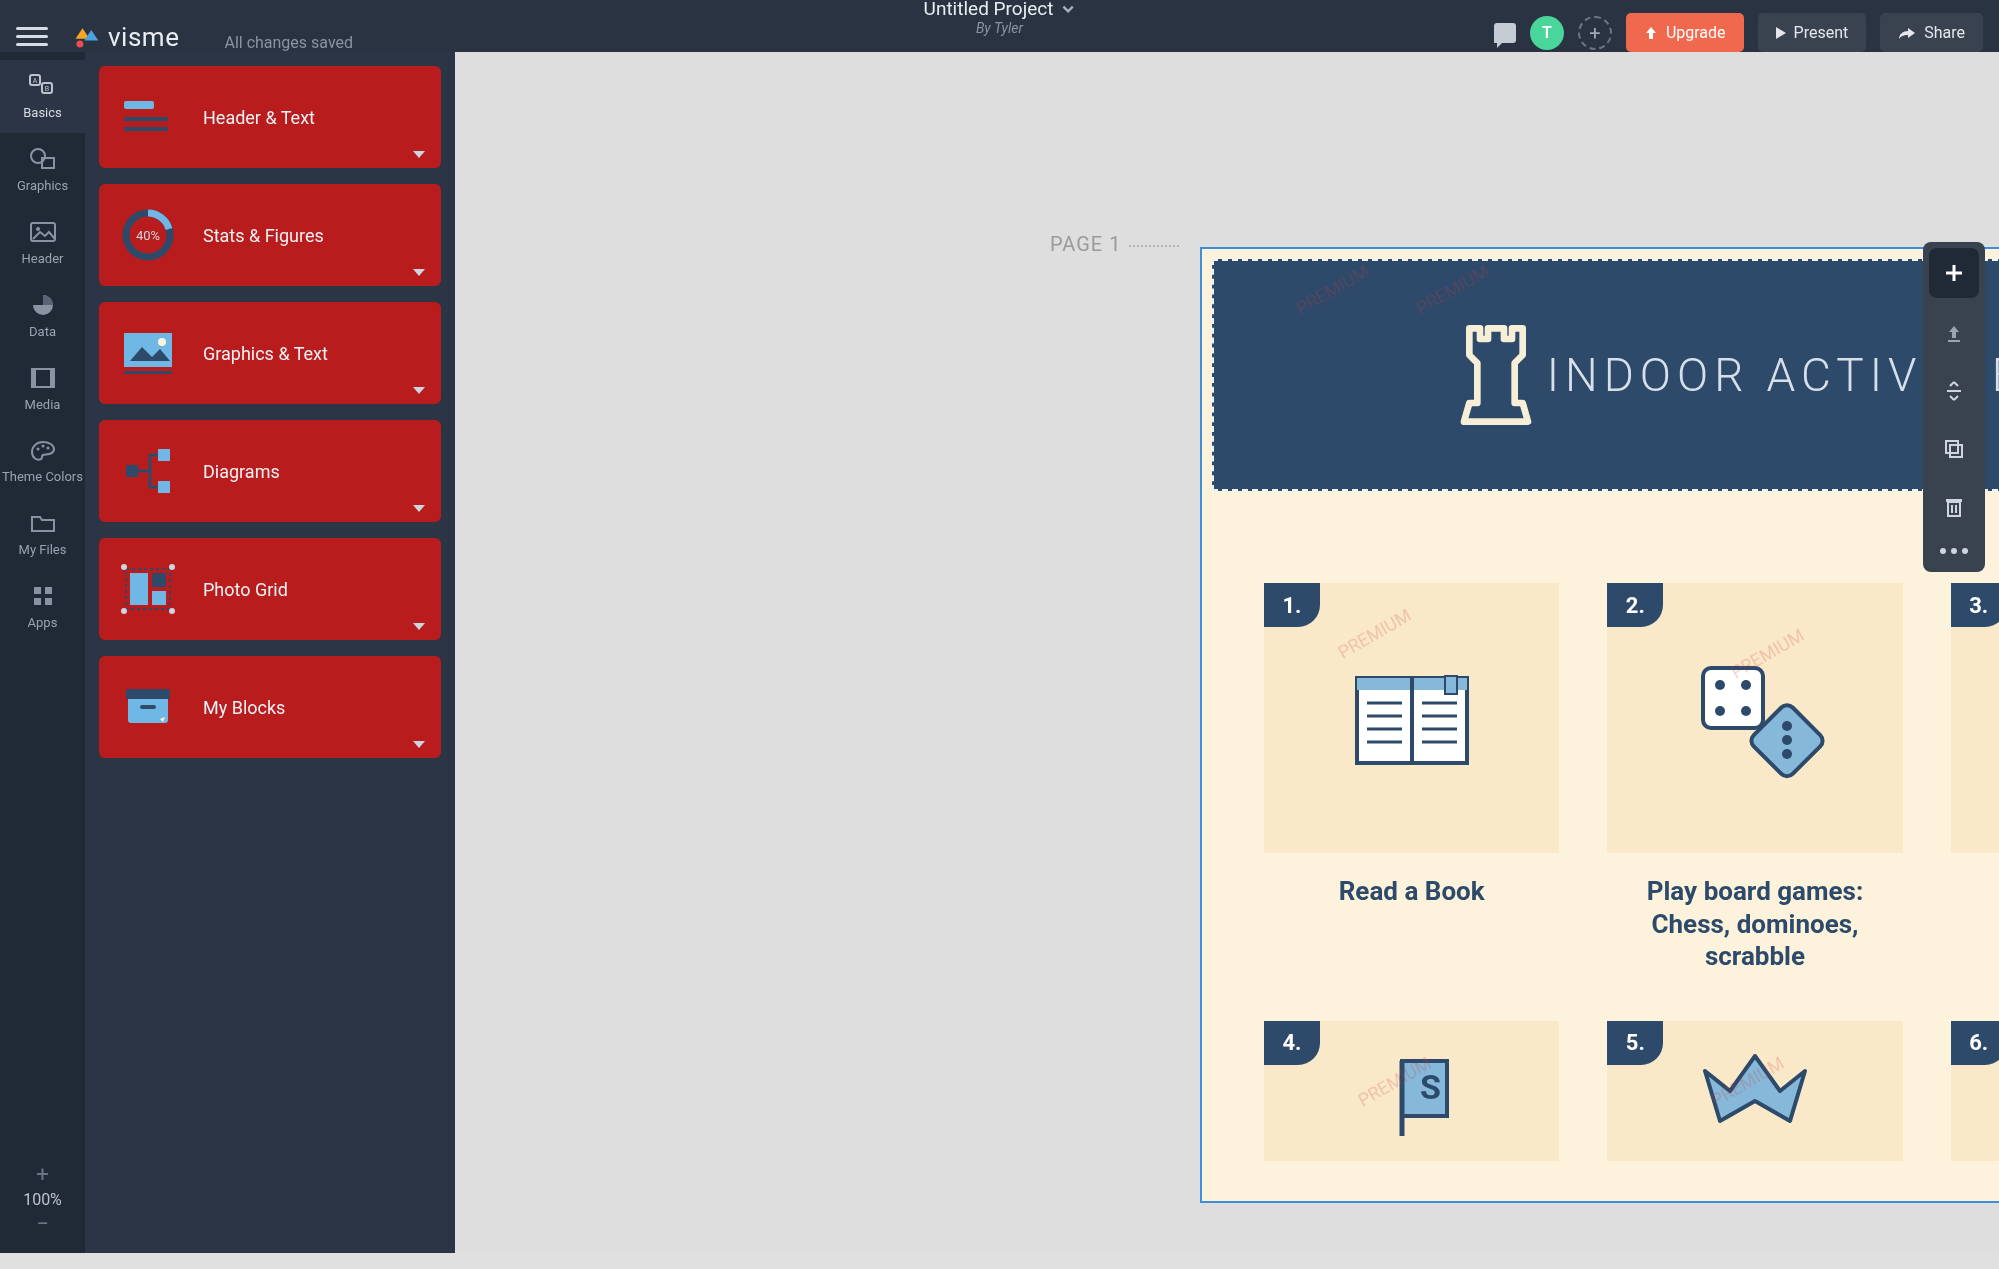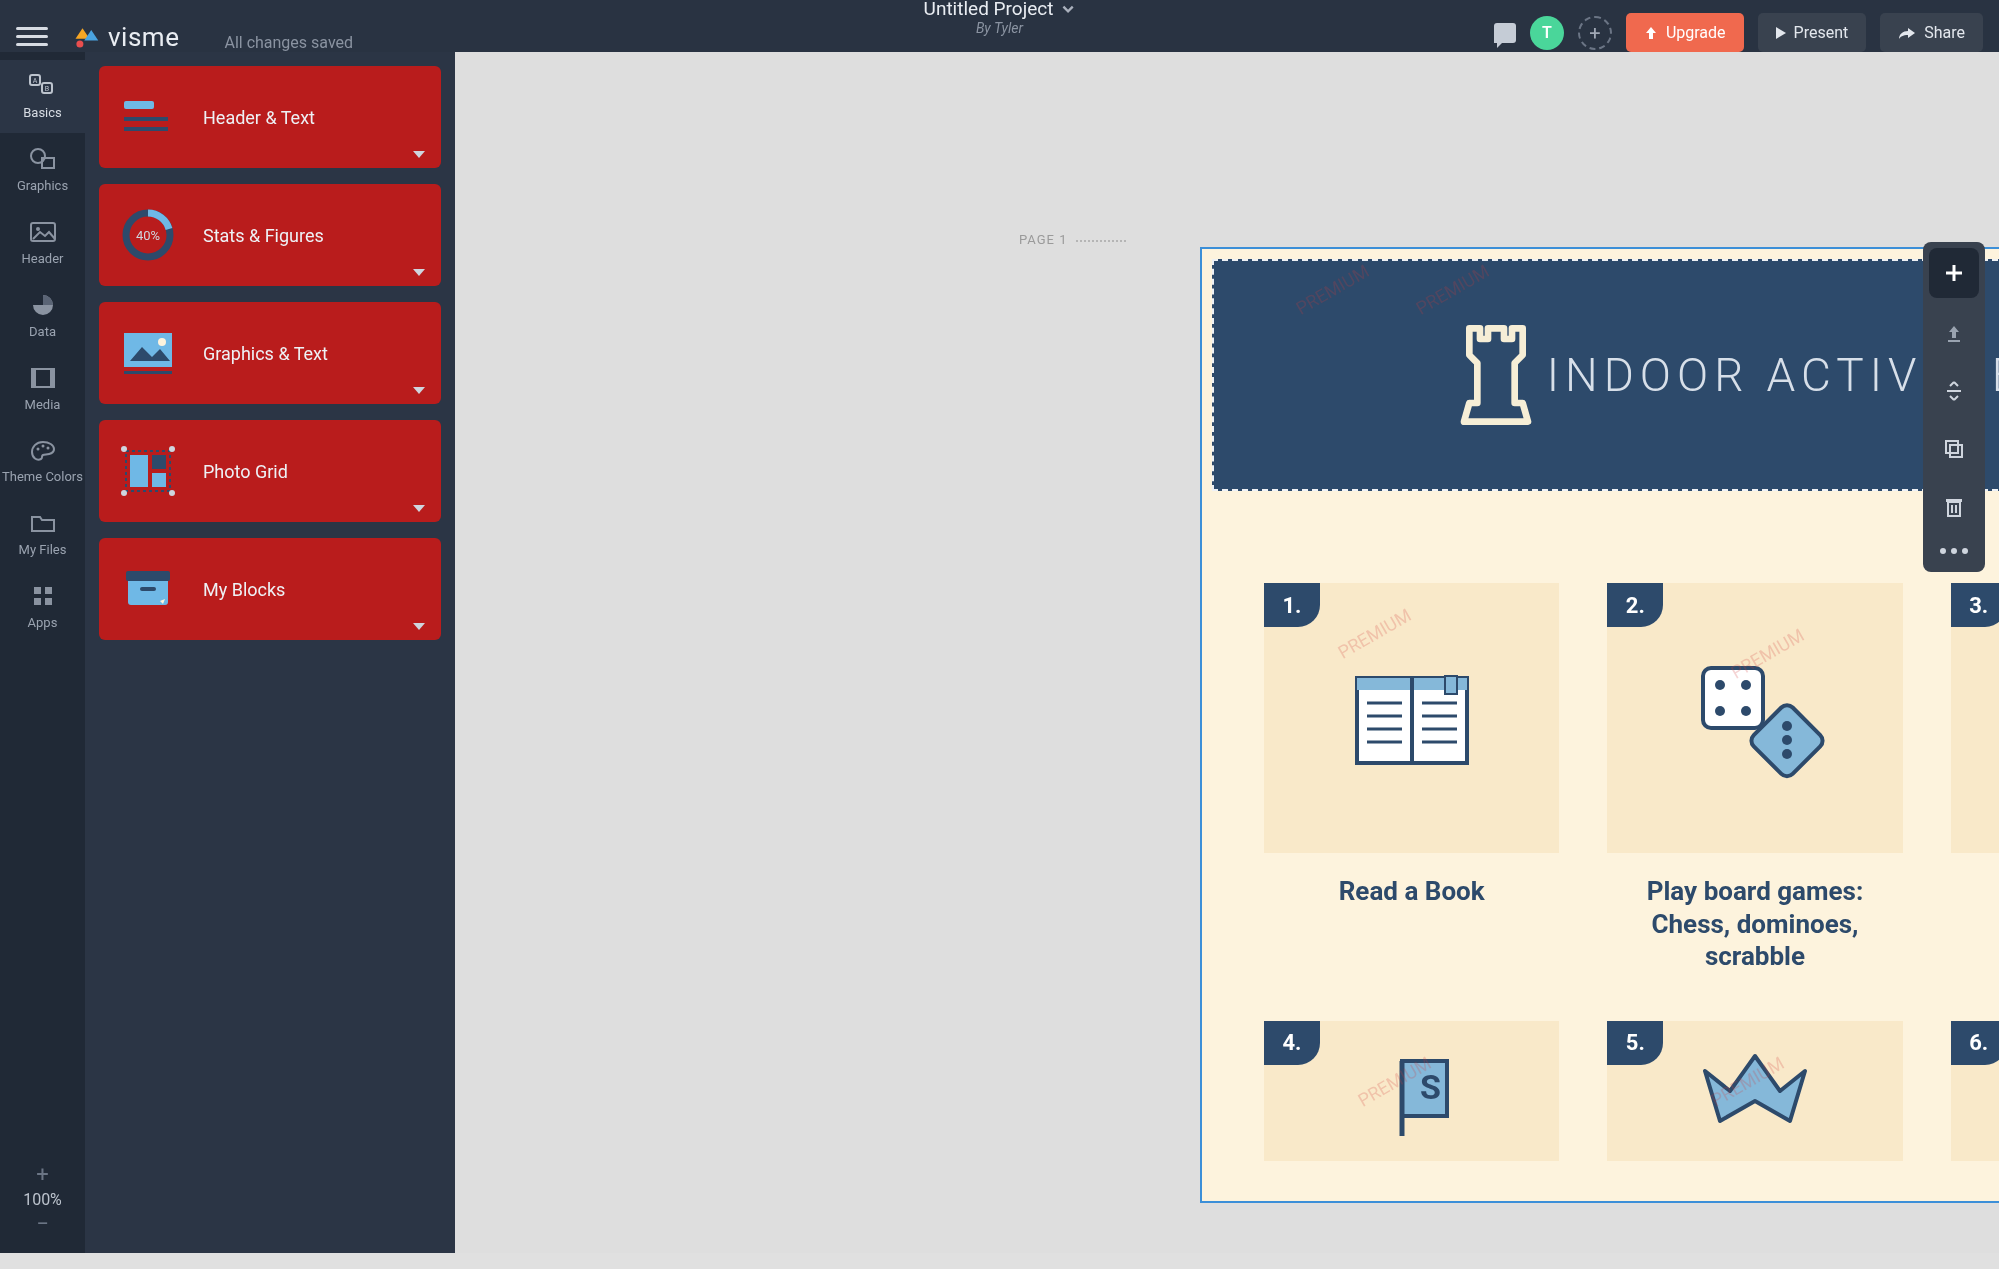--- a/index.html
+++ b/index.html
@@ -38,21 +38,21 @@
 
 
 .side-panel { width: 370px; background: #2b3545; padding: 14px; overflow-y: auto; }
 .block-card { background: #b91c1c; border-radius: 6px; padding: 22px 20px; margin-bottom: 16px; display: flex; align-items: center; gap: 26px; position: relative; cursor: pointer; }
 .block-icon { width: 58px; height: 58px; display: flex; align-items: center; justify-content: center; }
 .block-label { color: #eef1f5; font-size: 18px; }
 .block-caret { position: absolute; right: 16px; bottom: 10px; width: 0; height: 0; border-left: 6px solid transparent; border-right: 6px solid transparent; border-top: 7px solid #cfd5de; }
 
 
 .canvas-wrap { flex: 1; background: #dedede; position: relative; overflow: auto; }
-.page-label { position: absolute; left: 564px; top: 180px; color: #9a9a9a; font-size: 13px; letter-spacing: 1px; }
+.page-label { position: absolute; left: 595px; top: 180px; color: #9a9a9a; font-size: 20px; letter-spacing: 1px; }
 .page-label::after { content: ""; display: inline-block; width: 50px; border-top: 2px dotted #b5b5b5; vertical-align: middle; margin-left: 8px; }
 .page { position: absolute; left: 745px; top: 195px; width: 1110px; background: #fdf3dd; border: 2px solid #3c8fd8; }
 
 .hero { background: #2d4a6b; margin: 10px; padding: 18px; border: 2px dashed #eef1f5; }
 .hero-inner { display: flex; align-items: center; justify-content: center; gap: 8px; padding: 36px 20px; }
 .hero-script { font-family: "Brush Script MT", cursive; font-size: 120px; color: #f6eed6; line-height: 0.8; }
 .hero-caps { font-size: 46px; color: #d7dfe9; letter-spacing: 6px; font-weight: 300; }
 .rook { width: 86px; height: 120px; }
 
 .resize-handle { position: absolute; left: 50%; top: 354px; transform: translateX(-50%); width: 32px; height: 32px; background: #fff; border-radius: 50%; box-shadow: 0 2px 6px rgba(0,0,0,.2); display: flex; align-items: center; justify-content: center; color: #6b7585; }
@@ -246,20 +246,32 @@
             <circle cx="42" cy="13" r="4" fill="#fdf3dd"></circle>
             <rect x="4" y="42" width="48" height="3" fill="#2d4a6b"></rect>
           </svg>
         </div>
       <div class="block-label">Graphics &amp; Text</div>
       <div class="block-caret"></div>
     </div>
     <div class="block-card">
       <div class="block-icon">
           <svg width="56" height="52" viewBox="0 0 56 52">
+            <rect x="38" y="4" width="12" height="12" fill="#6fb8e6"></rect>
+            <rect x="38" y="36" width="12" height="12" fill="#6fb8e6"></rect>
+            <rect x="6" y="20" width="12" height="12" fill="#2d4a6b"></rect>
+            <path d="M18 26 L30 26 L30 10 L38 10 M30 26 L30 42 L38 42" fill="none" stroke="#2d4a6b" stroke-width="3"></path>
+          </svg>
+        </div>
+      <div class="block-label">Diagrams</div>
+      <div class="block-caret"></div>
+    </div>
+    <div class="block-card">
+      <div class="block-icon">
+          <svg width="56" height="52" viewBox="0 0 56 52">
             <rect x="6" y="6" width="44" height="40" fill="none" stroke="#2d4a6b" stroke-width="2" stroke-dasharray="3 3"></rect>
             <rect x="10" y="10" width="18" height="32" fill="#6fb8e6"></rect>
             <rect x="32" y="10" width="14" height="14" fill="#2d4a6b"></rect>
             <rect x="32" y="28" width="14" height="14" fill="#6fb8e6"></rect>
             <circle cx="4" cy="4" r="3" fill="#cfd5de"></circle>
             <circle cx="52" cy="4" r="3" fill="#cfd5de"></circle>
             <circle cx="4" cy="48" r="3" fill="#cfd5de"></circle>
             <circle cx="52" cy="48" r="3" fill="#cfd5de"></circle>
           </svg>
         </div>

